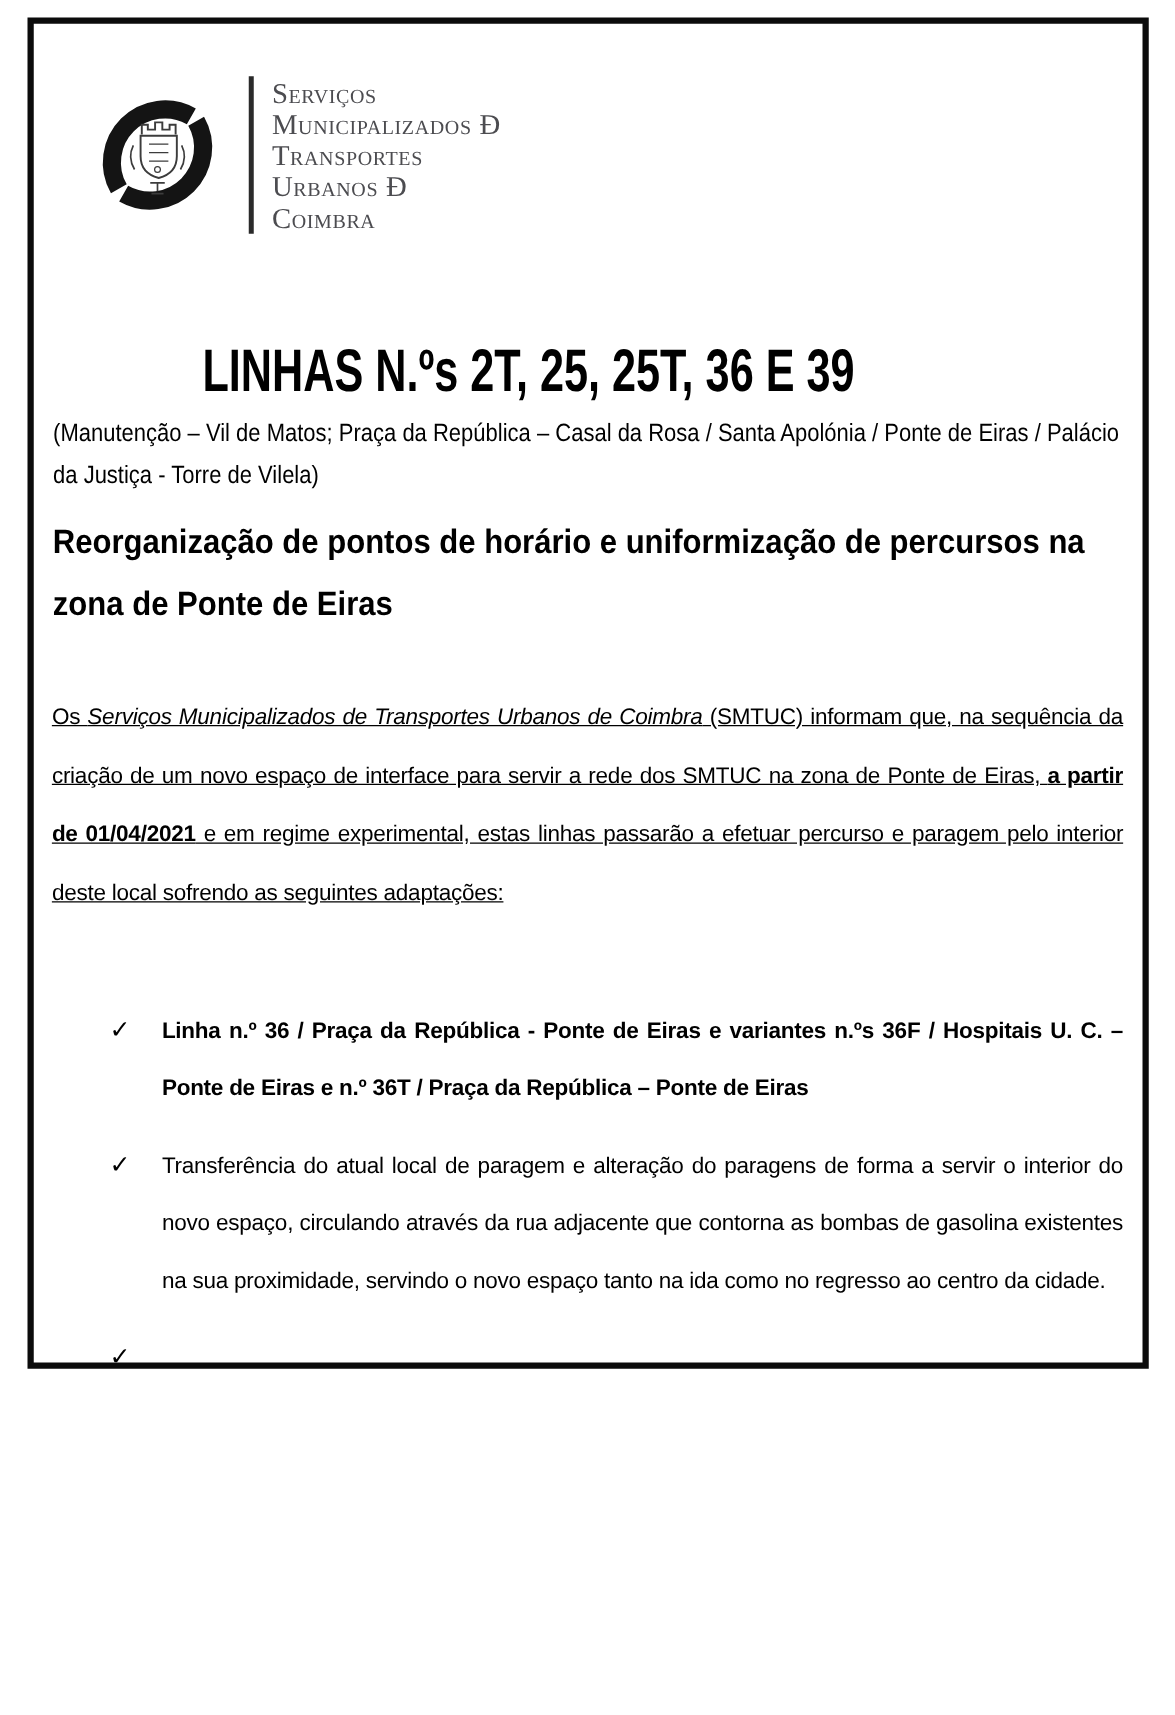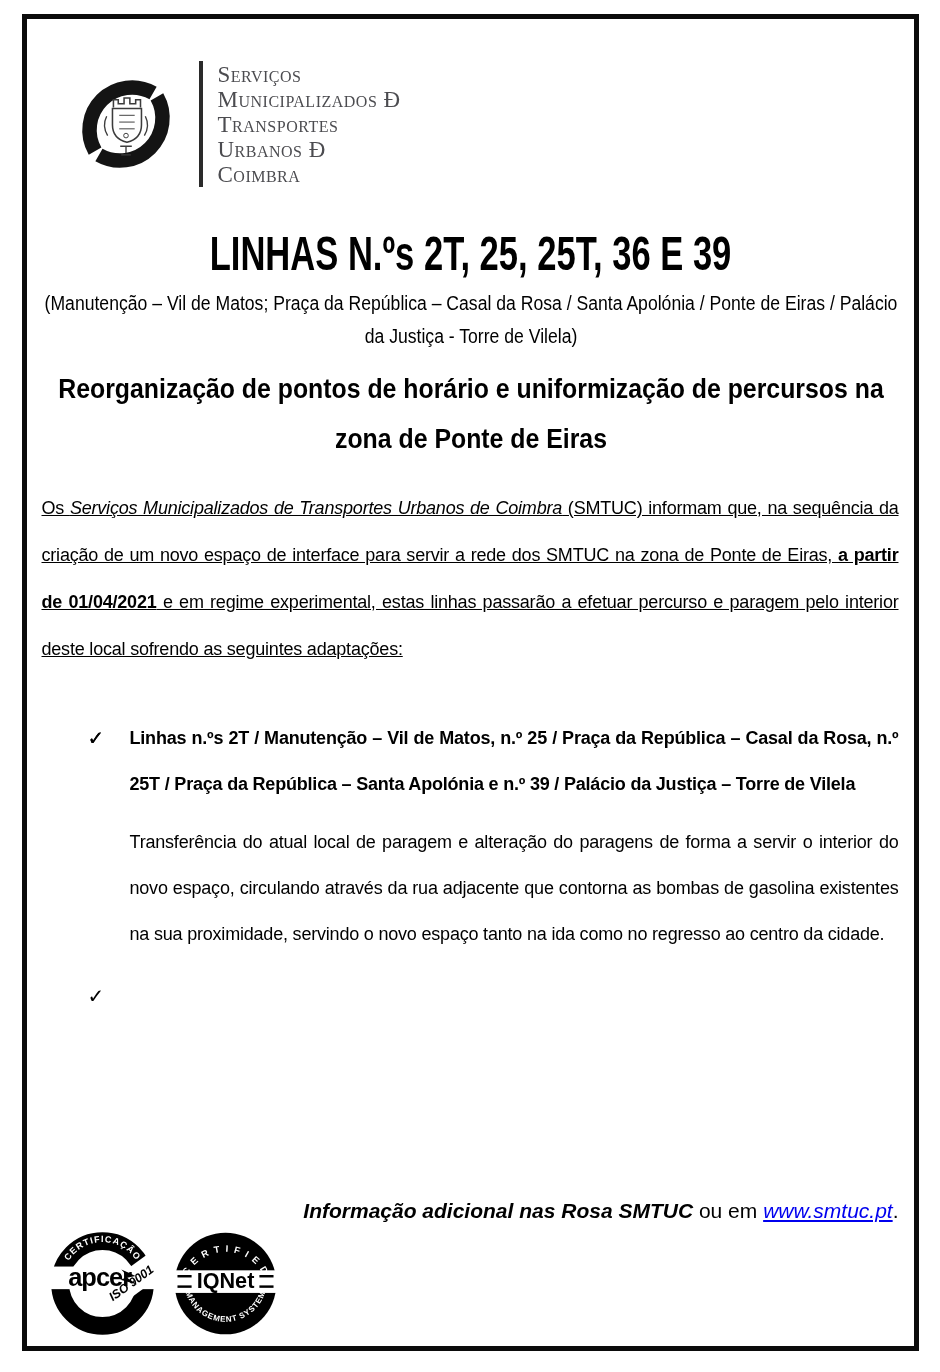--- a/index.html
+++ b/index.html
@@ -5,47 +5,48 @@
   :root { --link: #0000EE; --ink: #000000; --org: #4C4C50; }
   * { box-sizing: border-box; }
   html, body { margin: 0; padding: 0; background: #fff; }
   body {
     width: 940px; height: 1372px;
     font-family: "Liberation Sans", sans-serif;
     color: var(--ink);
     overflow: hidden;
   }
   .page {
-    width: 897px; height: 1337px;
+    width: 897px; height: 1081px;
     margin: 14px auto 0;
     border: 5px solid #0b0b0b;
     padding: 0 15px;
     display: flex; flex-direction: column;
     overflow: hidden;
     background: #fff;
+    gap: 21px;
   }
   
   .masthead { display: flex; justify-content: space-between; align-items: flex-start; margin-top: 42px; }
   .logo-row { display: flex; align-items: center; gap: 15px; margin-left: 26px; }
   .logo-divider { width: 4px; height: 126px; background: #2a2a2a; }
   .org-name {
     font-family: "Liberation Serif", serif;
     font-variant: small-caps;
     font-size: 23px; line-height: 25px;
     color: var(--org); letter-spacing: 0.5px;
   }
   .aviso {
     font-size: 98px; line-height: 1;
     font-weight: bold; font-style: italic;
     letter-spacing: 1px;
     margin: 12px 2px 0 0;
     -webkit-text-stroke: 2.5px #0c0c0c;
   }
   
-  .title-block { text-align: center; margin-top: 39px; }
+  .title-block { text-align: left; margin-top: 62px; }
   .doc-title {
     font-size: 48px; font-weight: bold; line-height: 1.15;
     white-space: nowrap;
     transform: scaleX(0.72); transform-origin: 50% 50%;
   }
   .doc-subtitle {
     font-size: 20px; line-height: 1.65; margin-top: 6px;
     width: 974px; margin-left: -58px;
     transform: scaleX(0.88); transform-origin: 50% 50%;
   }
@@ -122,24 +123,24 @@
     <div class="doc-title">LINHAS N.ºs 2T, 25, 25T, 36 E 39</div>
     <div class="doc-subtitle">(Manutenção – Vil de Matos; Praça da República – Casal da Rosa / Santa Apolónia / Ponte de Eiras / Palácio da Justiça - Torre de Vilela)</div>
     <div class="section-heading">Reorganização de pontos de horário e uniformização de percursos na zona de Ponte de Eiras</div>
   </div>
 
   <p class="intro"><span>Os </span><span class="it">Serviços Municipalizados de Transportes Urbanos de Coimbra</span><span> (SMTUC) informam que, na sequência da criação de um novo espaço de interface para servir a rede dos SMTUC na zona de Ponte de Eiras, </span><span class="bd">a partir de 01/04/2021</span><span> e em regime experimental, estas linhas passarão a efetuar percurso e paragem pelo interior deste local sofrendo as seguintes adaptações:</span></p>
 
   <div class="bullet-list">
     <div class="bullet">
       <span class="check-icon">✓</span>
+      <div class="bullet-heading">Linha n.º 36 / Praça da República - Ponte de Eiras e variantes n.ºs 36F / Hospitais U. C. – Ponte de Eiras e n.º 36T / Praça da República – Ponte de Eiras</div>
     </div>
     <div class="bullet">
       <span class="check-icon">✓</span>
-      <div class="bullet-heading">Linhas n.ºs 2T / Manutenção – Vil de Matos, n.º 25 / Praça da República – Casal da Rosa, n.º 25T / Praça da República – Santa Apolónia e n.º 39 / Palácio da Justiça – Torre de Vilela</div>
       <div class="bullet-body">Transferência do atual local de paragem e alteração do paragens de forma a servir o interior do novo espaço, circulando através da rua adjacente que contorna as bombas de gasolina existentes na sua proximidade, servindo o novo espaço tanto na ida como no regresso ao centro da cidade.</div>
     </div>
     <div class="bullet">
       <span class="check-icon">✓</span>
 
     </div>
   </div>
 
   <div class="flex-spacer"></div>
 

